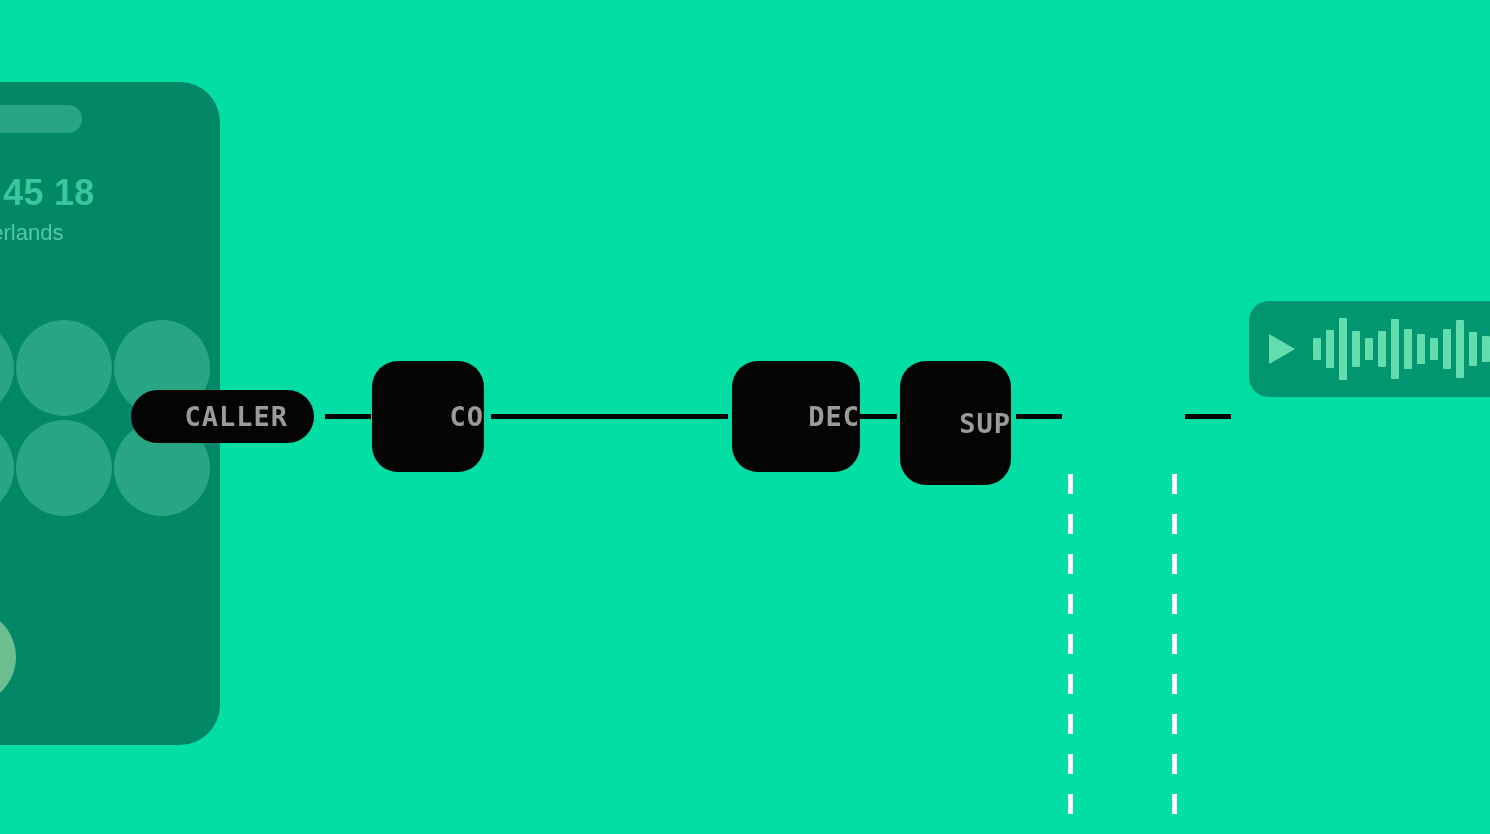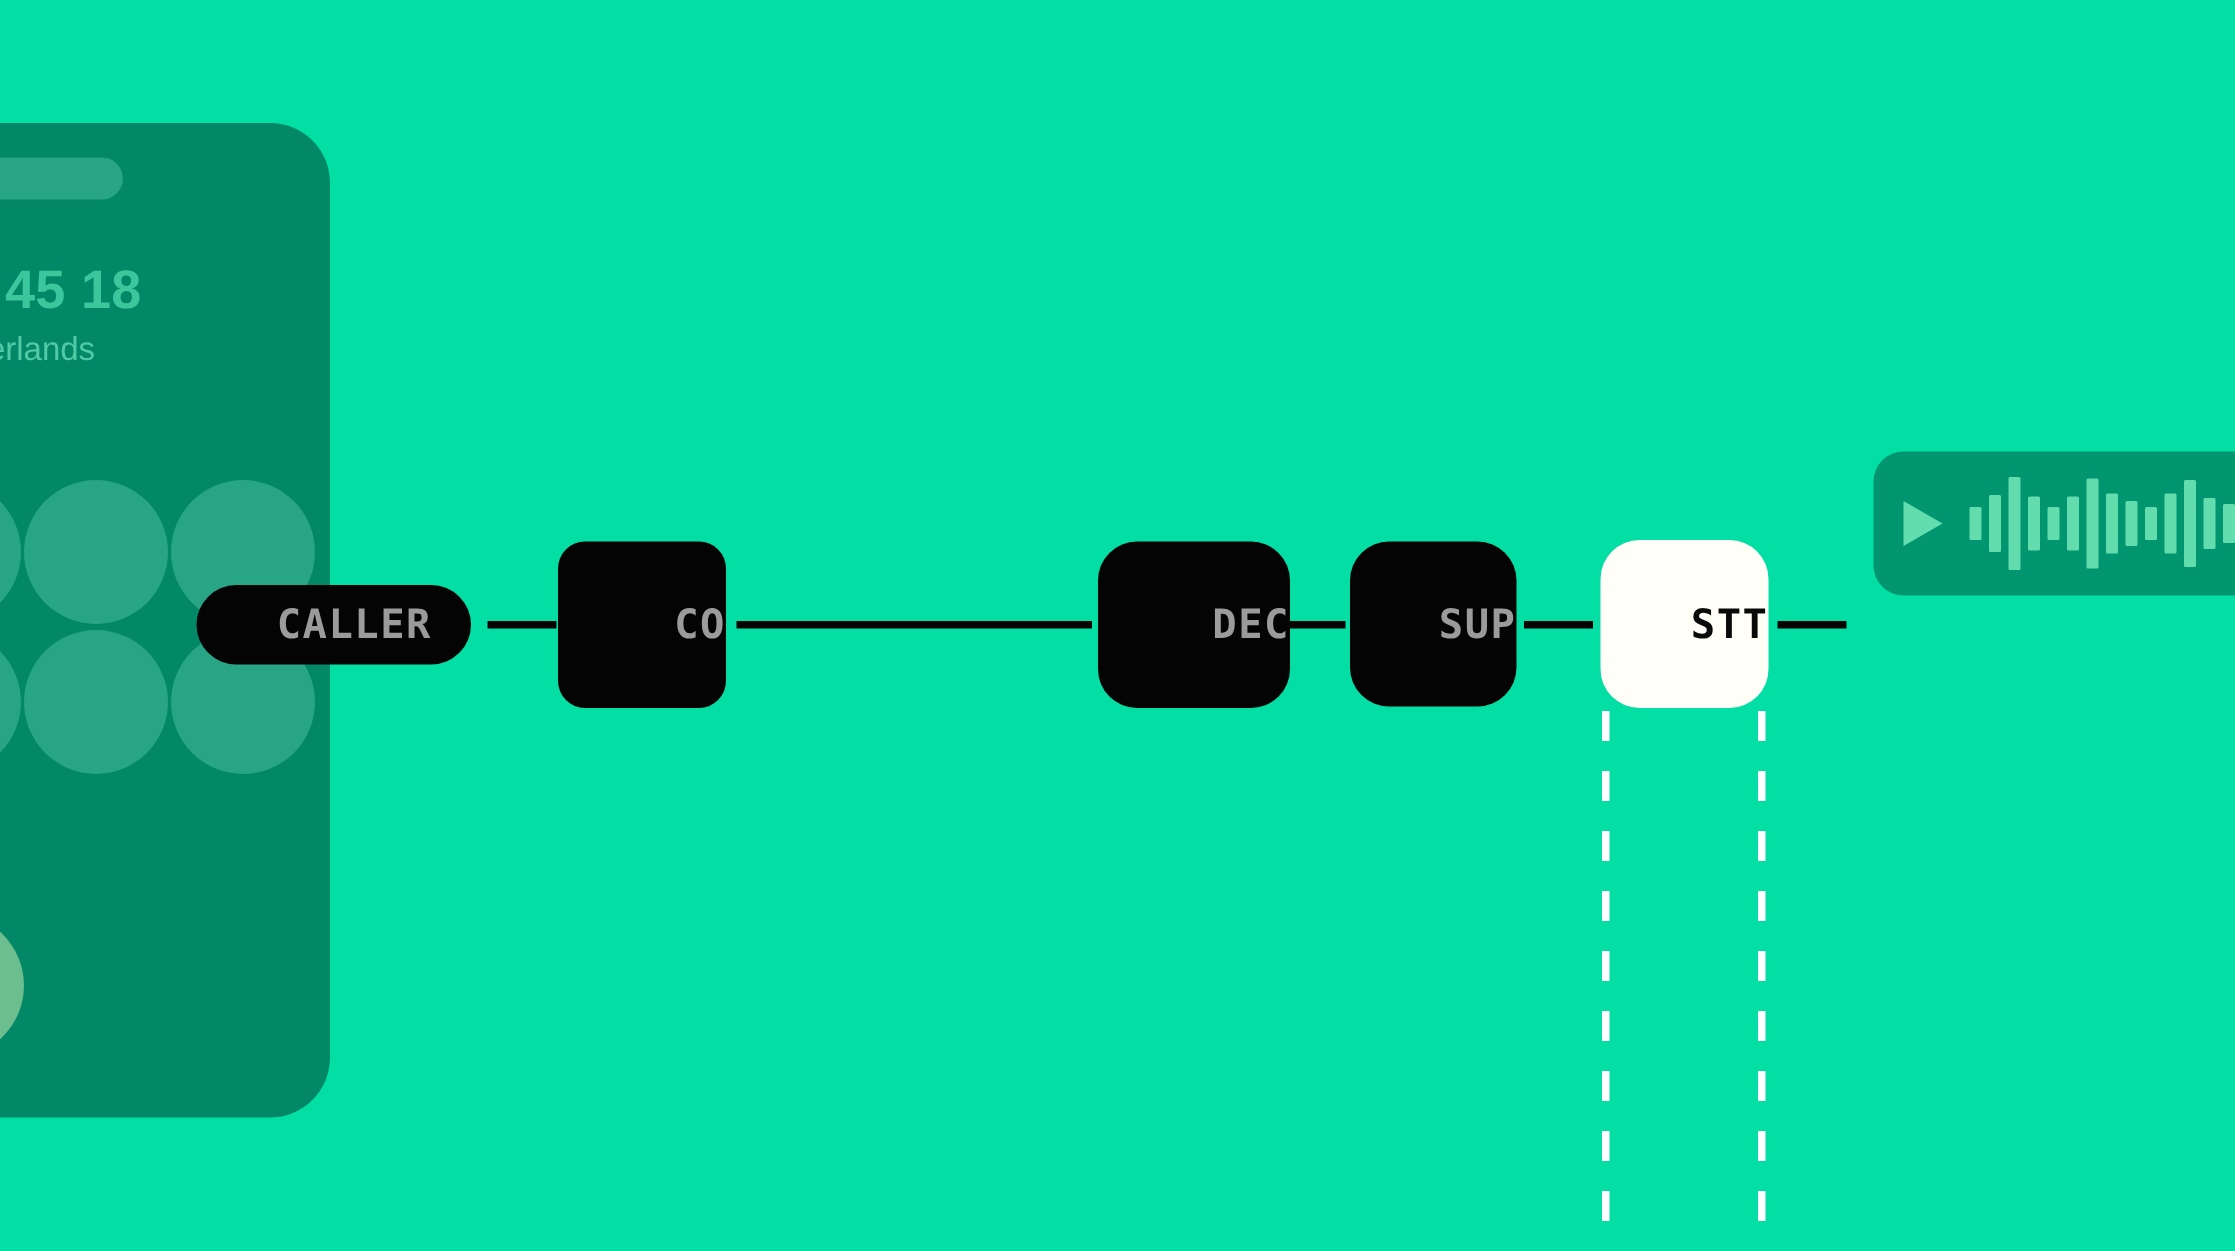--- a/index.html
+++ b/index.html
@@ -228,33 +228,30 @@
   <div class="connector" style="left:325px; top:414px; width:46px;"></div>
   <div class="connector" style="left:491px; top:414px; width:237px;"></div>
   <div class="connector" style="left:851px; top:414px; width:46px;"></div>
   <div class="connector" style="left:1016px; top:414px; width:46px;"></div>
   <div class="connector" style="left:1185px; top:414px; width:46px;"></div>
 
   <div class="node node-pill" style="left:131px; top:390px; width:183px; height:53px;">
     <span>CALLER</span>
   </div>
 
-  <div class="node node-box" style="left:372px; top:361px; width:112px; height:111px;border-radius:18px;">
+  <div class="node node-box" style="left:372px; top:361px; width:112px; height:111px;">
     <span>CO</span>
   </div>
 
   <div class="node node-box" style="left:732px; top:361px; width:128px; height:111px;">
     <span>DEC</span>
   </div>
 
-  <div class="node node-box" style="left:900px; top:361px; width:111px; height:110px;">
+  <div class="node node-box" style="left:900px; top:361px; width:111px; height:124px;">
     <span>SUP</span>
   </div>
 
-  <div class="node node-box-active" style="left:1067px; top:360px; width:112px; height:112px;">
-    <span>STT</span>
-  </div>
 
 
   <div class="dashed-line" style="left:1068px; top:474px; height:360px;"></div>
   <div class="dashed-line" style="left:1172px; top:474px; height:360px;"></div>
 
 </div>
 
 </body></html>

